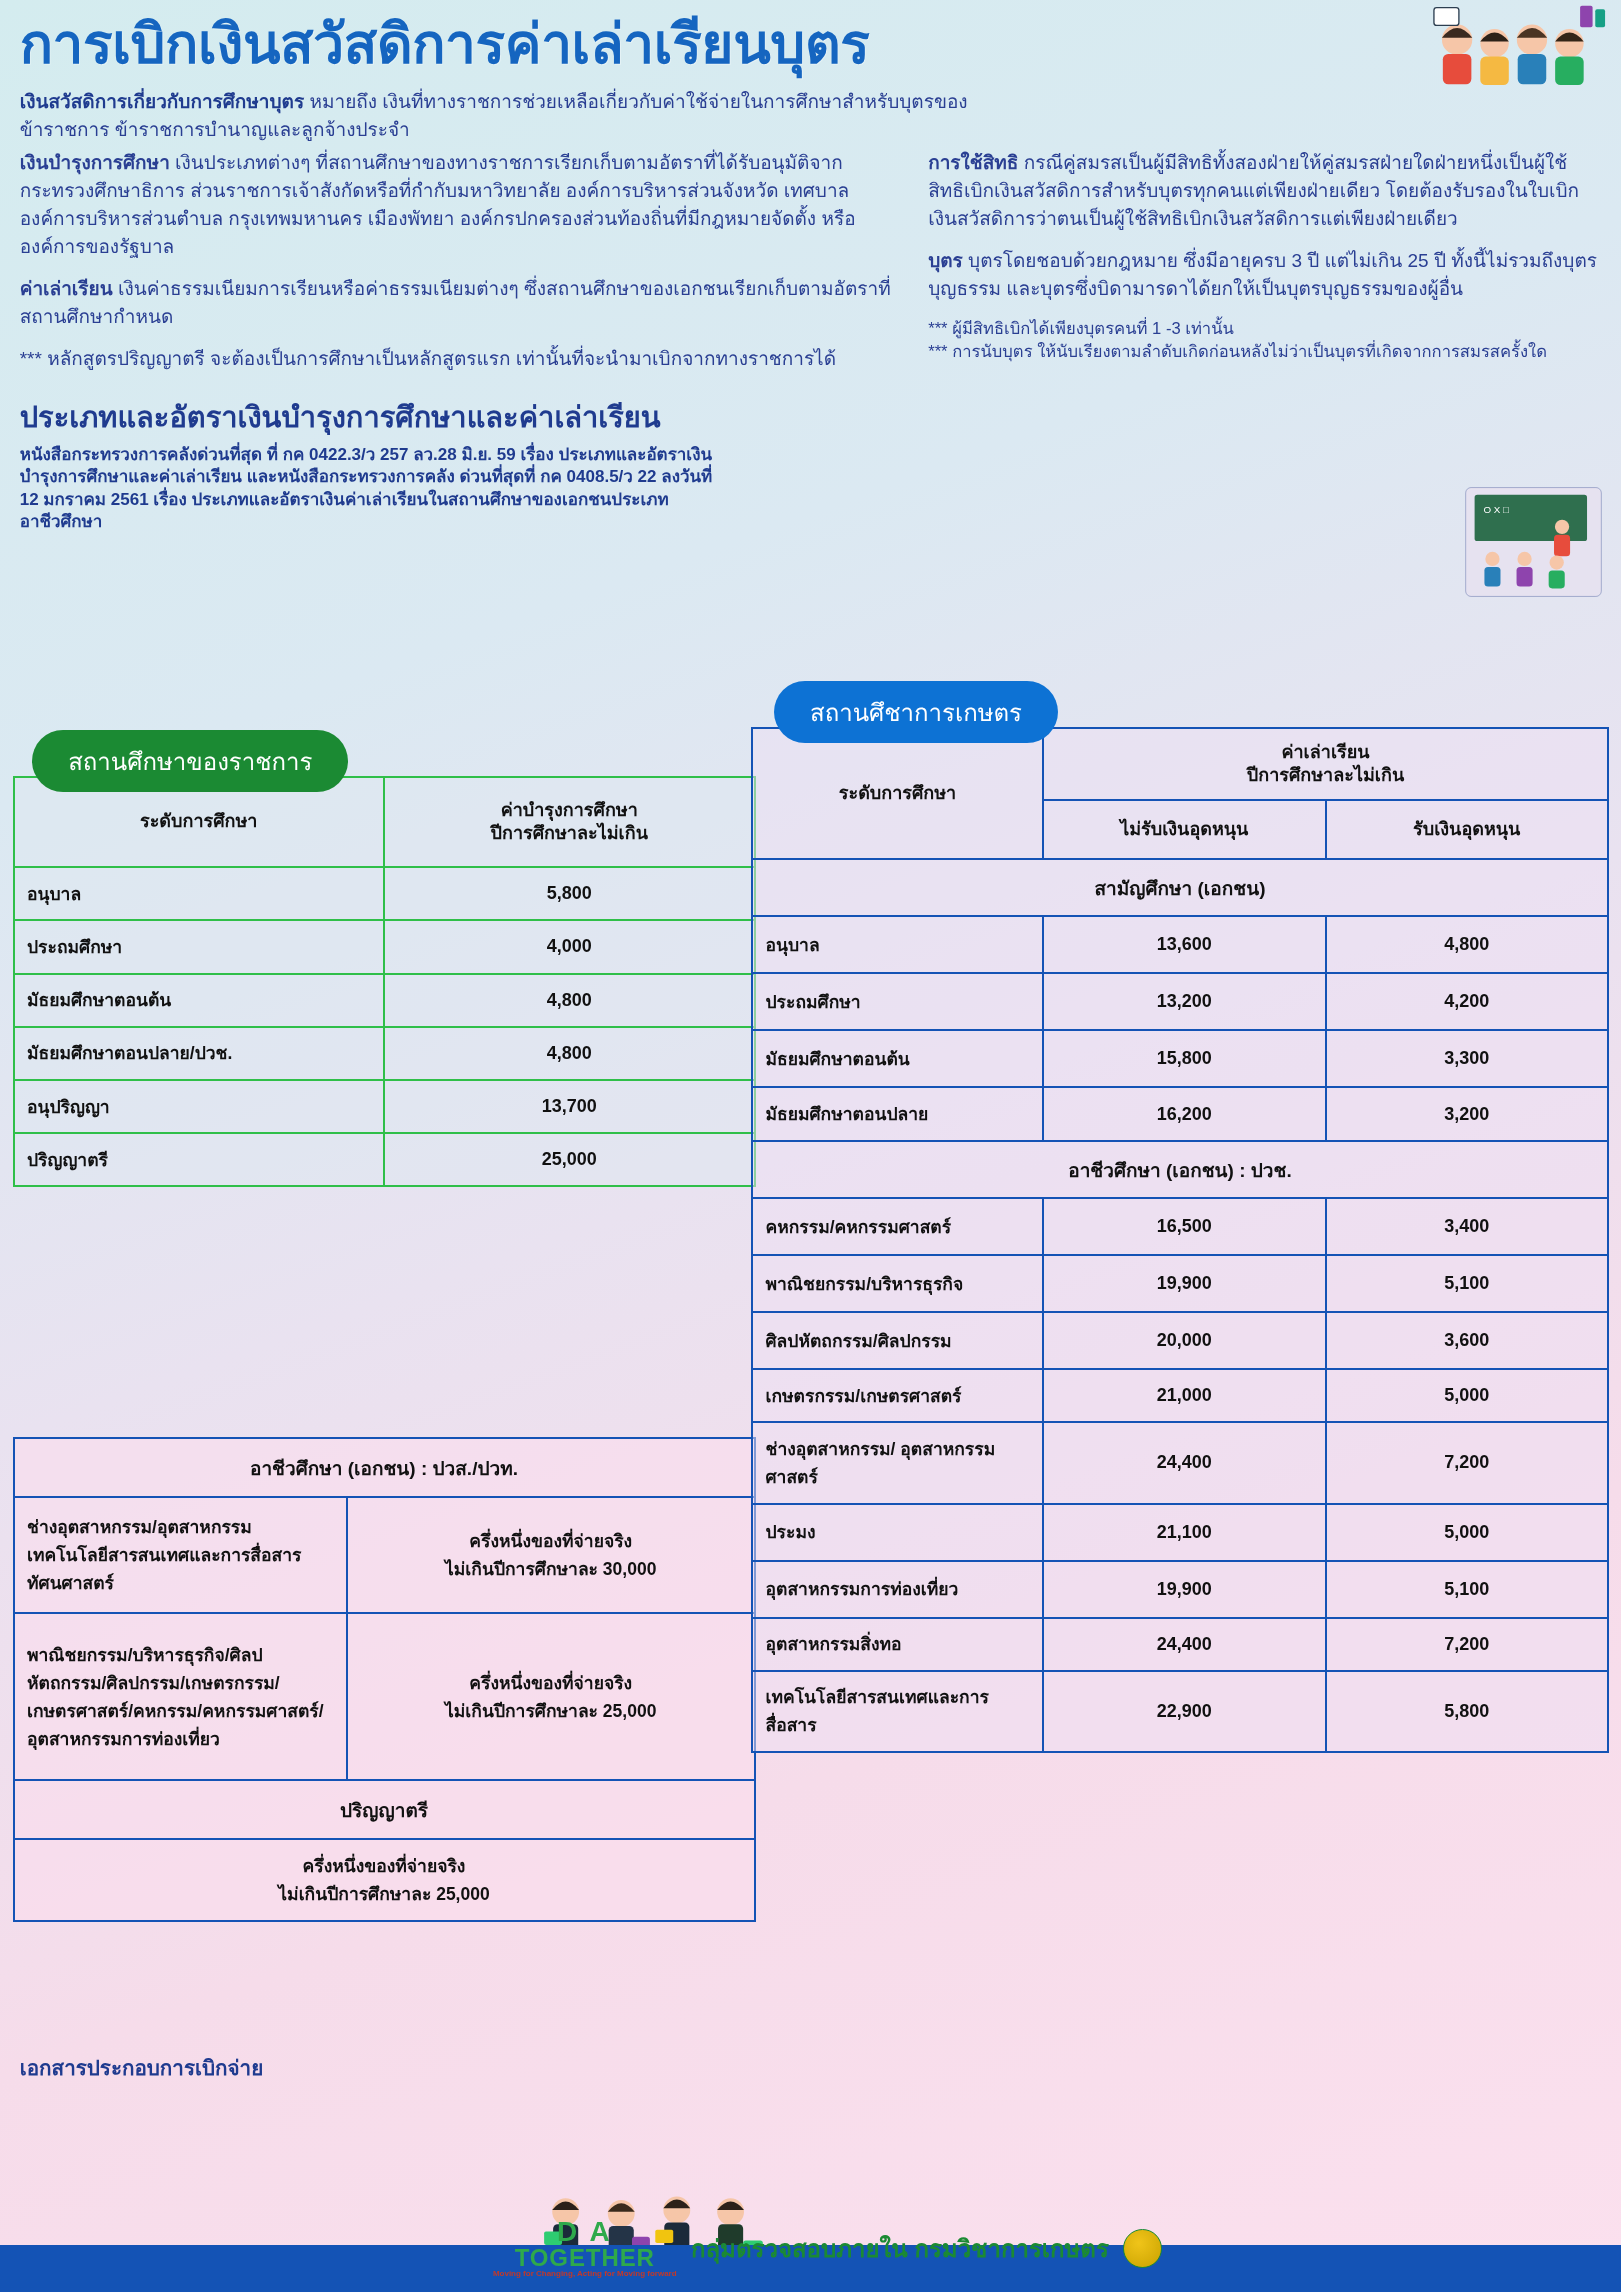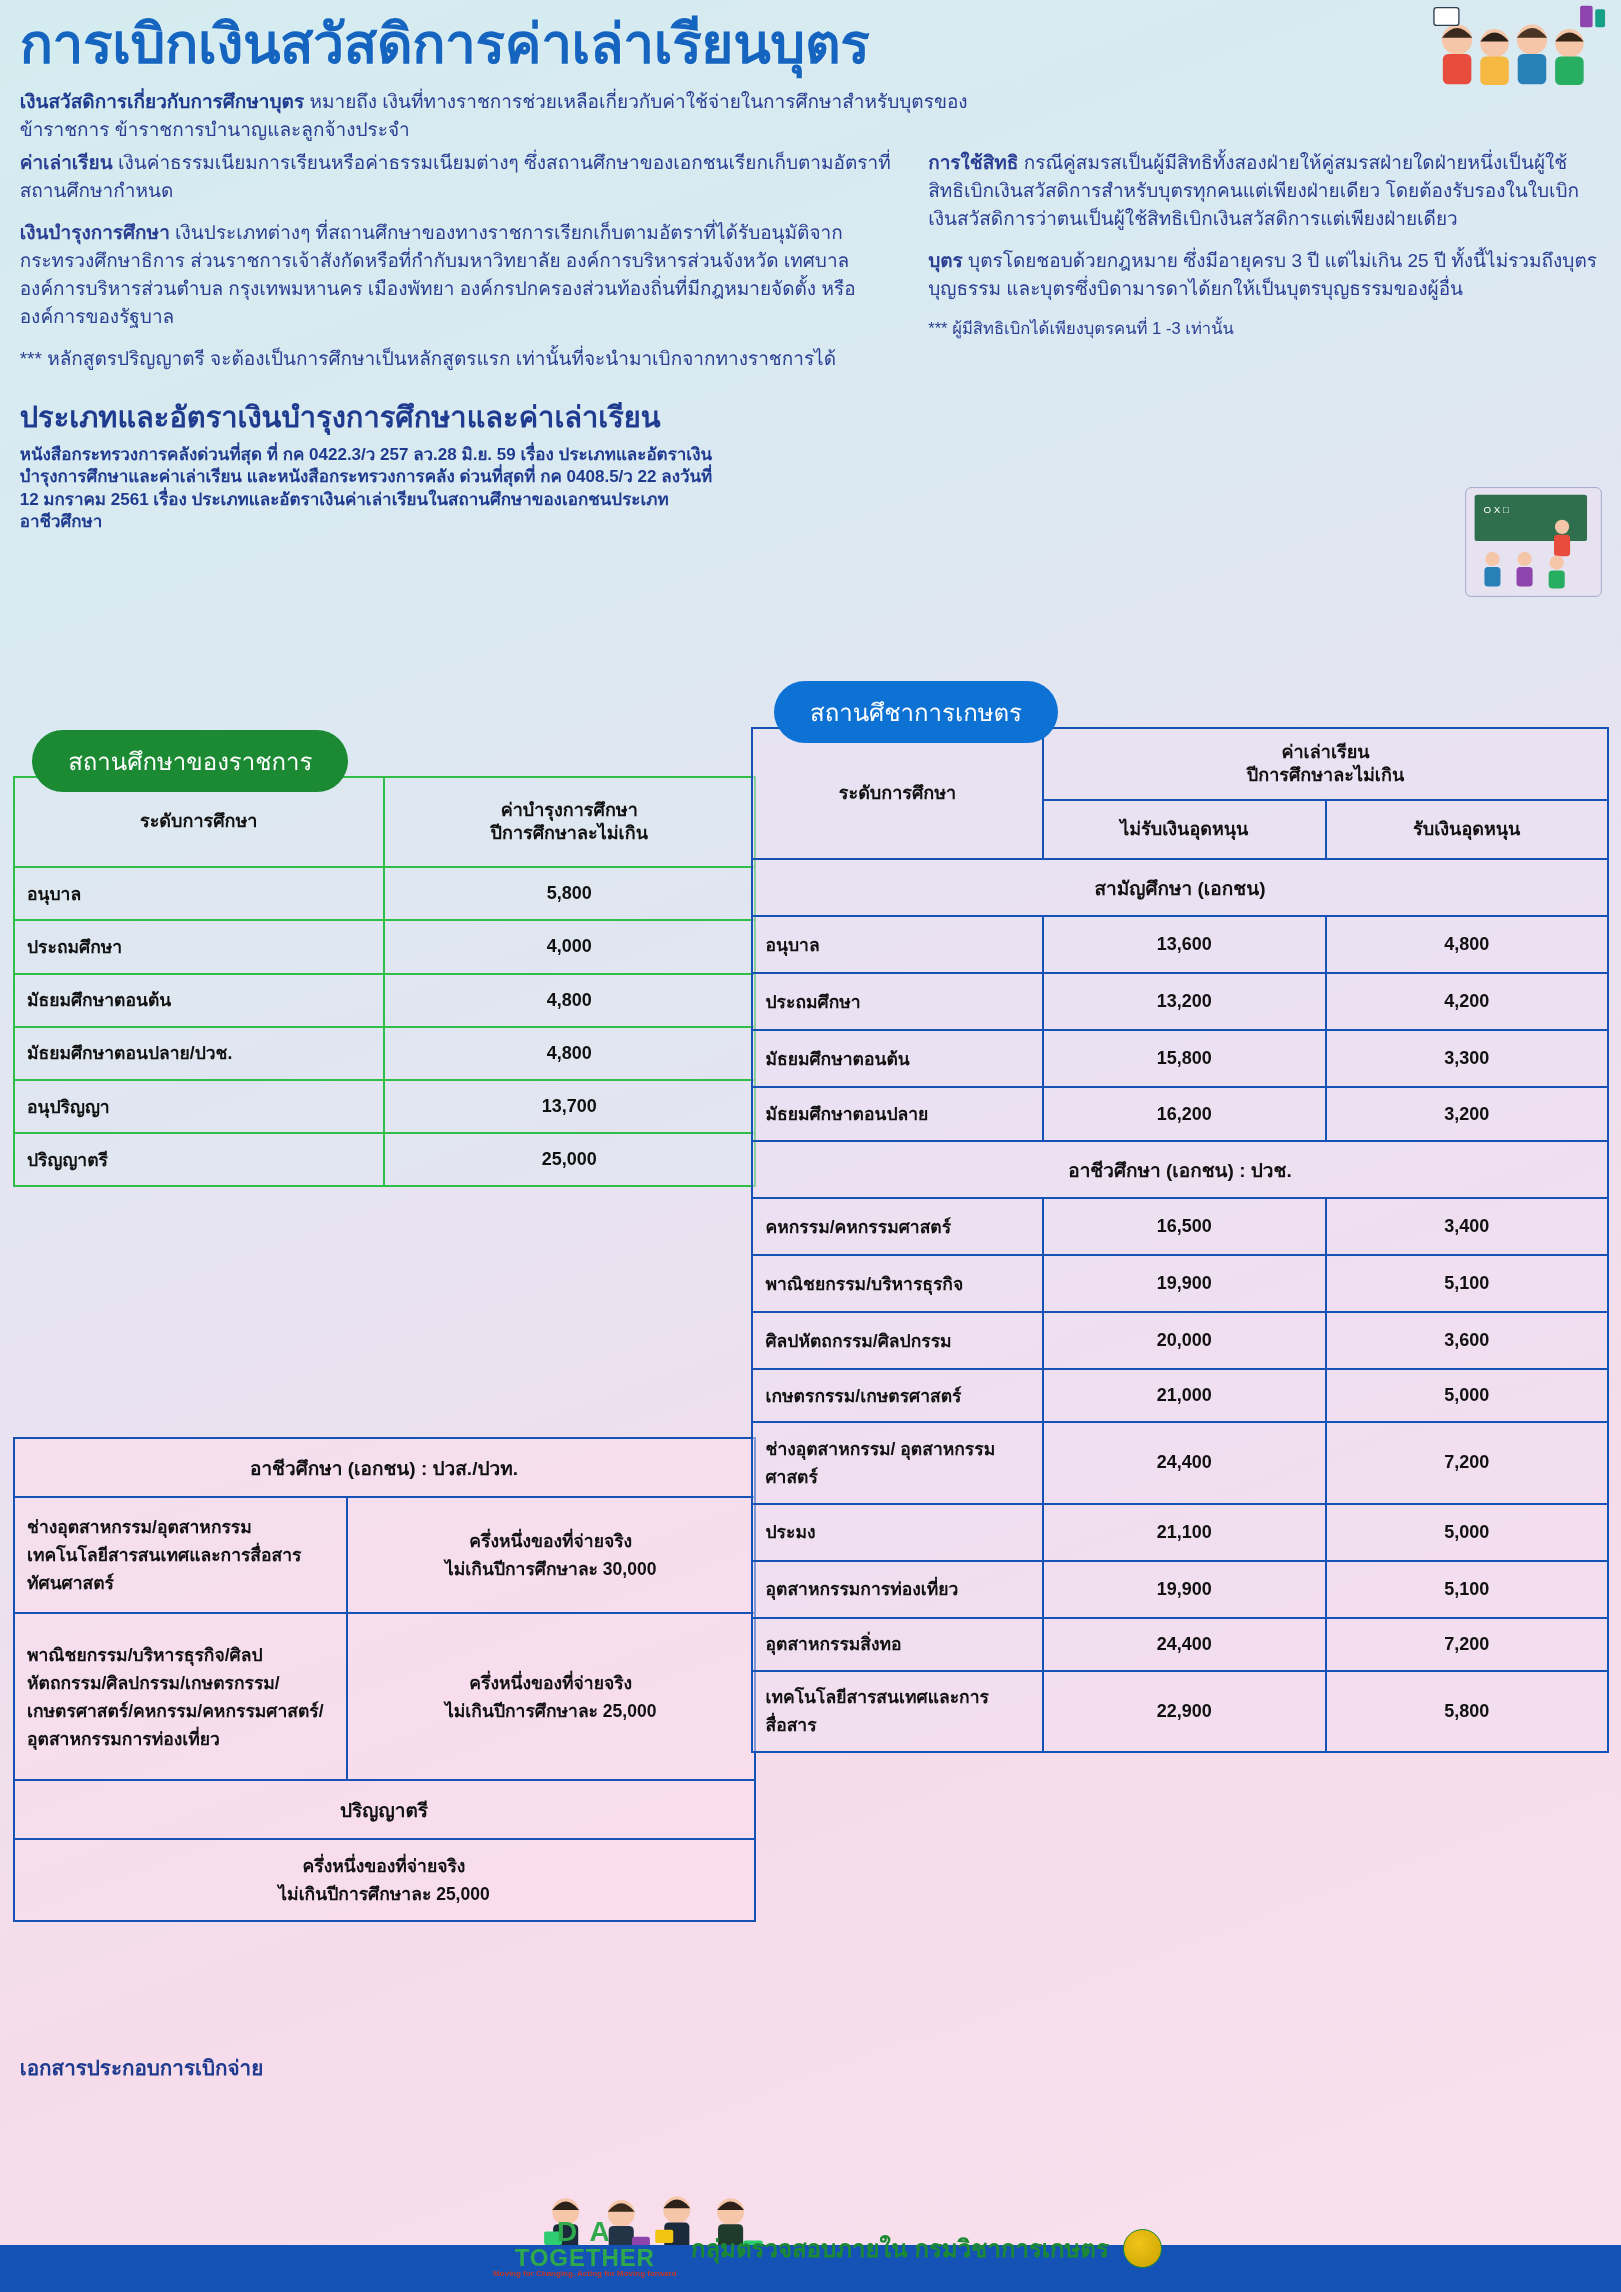--- a/index.html
+++ b/index.html
@@ -110,35 +110,36 @@
 </svg>
 
 <div class="intro">
   <b>เงินสวัสดิการเกี่ยวกับการศึกษาบุตร</b><span> หมายถึง เงินที่ทางราชการช่วยเหลือเกี่ยวกับค่าใช้จ่ายในการศึกษาสำหรับบุตรของ</span><br>
   <span>ข้าราชการ ข้าราชการบำนาญและลูกจ้างประจำ</span>
 </div>
 
 <div class="cols">
   <div class="col-l">
     <div class="ptxt">
-      <b>ค่าเล่าเรียน</b><span> เงินค่าธรรมเนียมการเรียนหรือค่าธรรมเนียมต่างๆ ซึ่งสถานศึกษาของเอกชนเรียกเก็บตามอัตราที่สถานศึกษากำหนด</span>
+      <b>เงินบำรุงการศึกษา</b><span> เงินประเภทต่างๆ ที่สถานศึกษาของทางราชการเรียกเก็บตามอัตราที่ได้รับอนุมัติจากกระทรวงศึกษาธิการ ส่วนราชการเจ้าสังกัดหรือที่กำกับมหาวิทยาลัย องค์การบริหารส่วนจังหวัด เทศบาล องค์การบริหารส่วนตำบล กรุงเทพมหานคร เมืองพัทยา องค์กรปกครองส่วนท้องถิ่นที่มีกฎหมายจัดตั้ง หรือองค์การของรัฐบาล</span>
     </div>
     <div class="ptxt">
-      <b>เงินบำรุงการศึกษา</b><span> เงินประเภทต่างๆ ที่สถานศึกษาของทางราชการเรียกเก็บตามอัตราที่ได้รับอนุมัติจากกระทรวงศึกษาธิการ ส่วนราชการเจ้าสังกัดหรือที่กำกับมหาวิทยาลัย องค์การบริหารส่วนจังหวัด เทศบาล องค์การบริหารส่วนตำบล กรุงเทพมหานคร เมืองพัทยา องค์กรปกครองส่วนท้องถิ่นที่มีกฎหมายจัดตั้ง หรือองค์การของรัฐบาล</span>
+      <b>ค่าเล่าเรียน</b><span> เงินค่าธรรมเนียมการเรียนหรือค่าธรรมเนียมต่างๆ ซึ่งสถานศึกษาของเอกชนเรียกเก็บตามอัตราที่สถานศึกษากำหนด</span>
     </div>
     <div class="ptxt">*** หลักสูตรปริญญาตรี จะต้องเป็นการศึกษาเป็นหลักสูตรแรก เท่านั้นที่จะนำมาเบิกจากทางราชการได้</div>
   </div>
   <div class="col-r">
     <div class="ptxt">
       <b>การใช้สิทธิ</b><span> กรณีคู่สมรสเป็นผู้มีสิทธิทั้งสองฝ่ายให้คู่สมรสฝ่ายใดฝ่ายหนึ่งเป็นผู้ใช้สิทธิเบิกเงินสวัสดิการสำหรับบุตรทุกคนแต่เพียงฝ่ายเดียว โดยต้องรับรองในใบเบิกเงินสวัสดิการว่าตนเป็นผู้ใช้สิทธิเบิกเงินสวัสดิการแต่เพียงฝ่ายเดียว</span>
     </div>
     <div class="ptxt">
       <b>บุตร</b><span> บุตรโดยชอบด้วยกฎหมาย ซึ่งมีอายุครบ 3 ปี แต่ไม่เกิน 25 ปี ทั้งนี้ไม่รวมถึงบุตรบุญธรรม และบุตรซึ่งบิดามารดาได้ยกให้เป็นบุตรบุญธรรมของผู้อื่น</span>
     </div>
     <div class="stars">*** ผู้มีสิทธิเบิกได้เพียงบุตรคนที่ 1 -3 เท่านั้น</div>
+    <div class="stars">*** การนับบุตร ให้นับเรียงตามลำดับเกิดก่อนหลังไม่ว่าเป็นบุตรที่เกิดจากการสมรสครั้งใด</div>
   </div>
 </div>
 
 <svg class="teacher-art" viewBox="0 0 160 130">
   <rect x="4" y="4" width="152" height="122" rx="6" fill="#e6e2f0" stroke="#9aa3c8"></rect>
   <rect x="14" y="12" width="126" height="52" rx="3" fill="#2f6f4e"></rect>
   <text x="24" y="32" font-size="11" fill="#fff" font-family="Liberation Sans, sans-serif">O  X  □</text>
   <circle cx="112" cy="48" r="8" fill="#f6c6a8"></circle>
     <rect x="103" y="57" width="18" height="24" rx="4" fill="#e74c3c"></rect>
   <circle cx="34" cy="84" r="8" fill="#f6c6a8"></circle>

